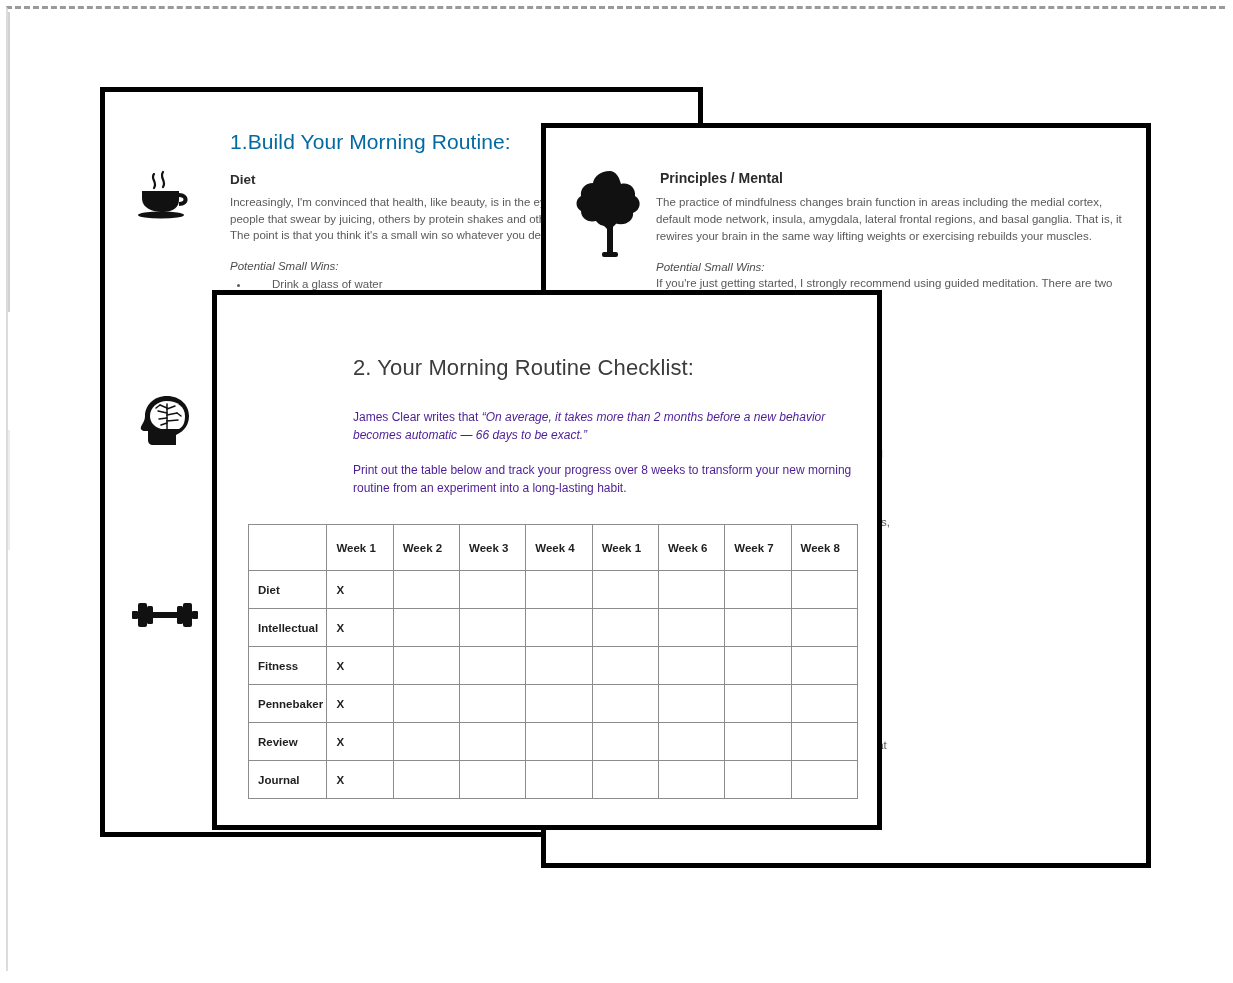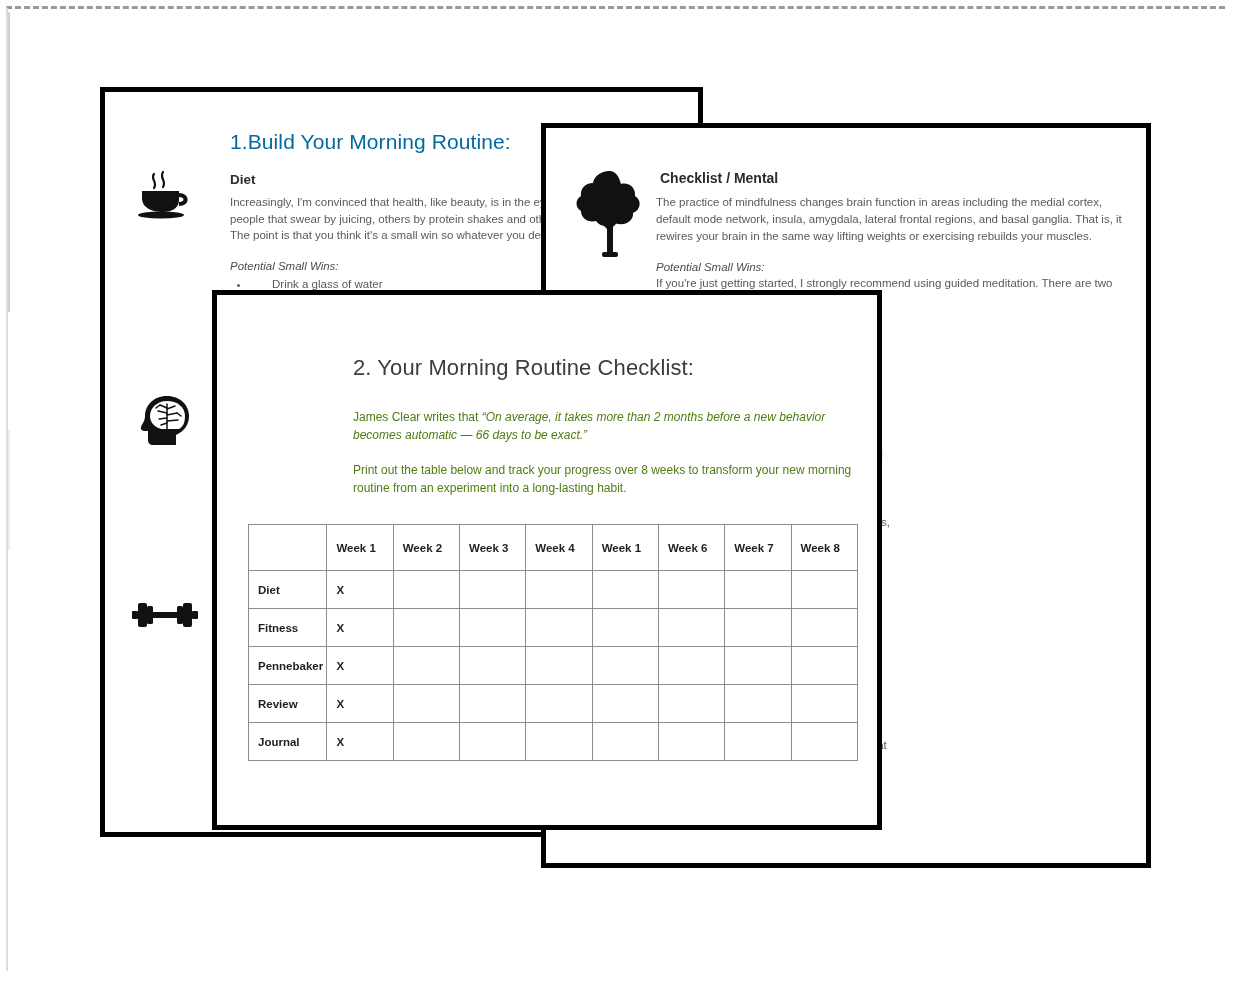--- a/index.html
+++ b/index.html
@@ -178,21 +178,21 @@
     color: #3c3c3c;
     letter-spacing: .1px;
     white-space: nowrap;
   }
   .d3-para {
     position: absolute;
     left: 136px;
     width: 500px;
     font-size: 12px;
     line-height: 18px;
-    color: #4d7c0f;
+    color: #4c1d95;
   }
   #d3-quote { top: 113px; }
   #d3-print { top: 166px; }
   .d3-para i { font-style: italic; }
 
   .d3-table-wrap {
     position: absolute;
     left: 31px;
     top: 229px;
     width: 610px;
@@ -291,21 +291,21 @@
       <svg width="78" height="92" viewBox="0 0 78 92">
         <path d="M38 3 C28 3, 22 9, 21 15 C13 15, 8 21, 9 28 C3 31, 3 40, 9 43 C9 50, 16 55, 24 53 C28 59, 38 60, 43 55 C52 59, 62 53, 61 45 C69 42, 70 32, 63 28 C64 20, 57 14, 49 16 C47 8, 43 3, 38 3 Z" fill="#111"></path>
         <path d="M35 50 L35 86 L41 86 L41 50 Z" fill="#111"></path>
         <path d="M38 62 L24 48" stroke="#111" stroke-width="2.6" fill="none"></path>
         <path d="M38 60 L52 46" stroke="#111" stroke-width="2.6" fill="none"></path>
         <rect x="30" y="84" width="16" height="5" rx="2" fill="#111"></rect>
       </svg>
     </div>
 
     <div class="d2-body">
-      <div class="d2-h3">Checklist / Mental</div>
+      <div class="d2-h3">Principles / Mental</div>
       <p class="d2-p">The practice of mindfulness changes brain function in areas including the medial cortex, default mode network, insula, amygdala, lateral frontal regions, and basal ganglia. That is, it rewires your brain in the same way lifting weights or exercising rebuilds your muscles.</p>
       <p class="d2-ital">Potential Small Wins:</p>
       <p class="d2-p">If you're just getting started, I strongly recommend using guided meditation. There are two</p>
       <p class="d2-p">rted on building this habit.</p>
     </div>
 
     <div class="d2-tail" id="d2-timer">t Timer</div>
 
     <div class="d2-tail" id="d2-block-a">
       <div>some of your more foundational thinking and</div>
@@ -367,20 +367,31 @@
             <td class="mark">X</td>
             <td></td>
             <td></td>
             <td></td>
             <td></td>
             <td></td>
             <td></td>
             <td></td>
           </tr>
           <tr>
+            <td>Intellectual</td>
+            <td class="mark">X</td>
+            <td></td>
+            <td></td>
+            <td></td>
+            <td></td>
+            <td></td>
+            <td></td>
+            <td></td>
+          </tr>
+          <tr>
             <td>Fitness</td>
             <td class="mark">X</td>
             <td></td>
             <td></td>
             <td></td>
             <td></td>
             <td></td>
             <td></td>
             <td></td>
           </tr>

